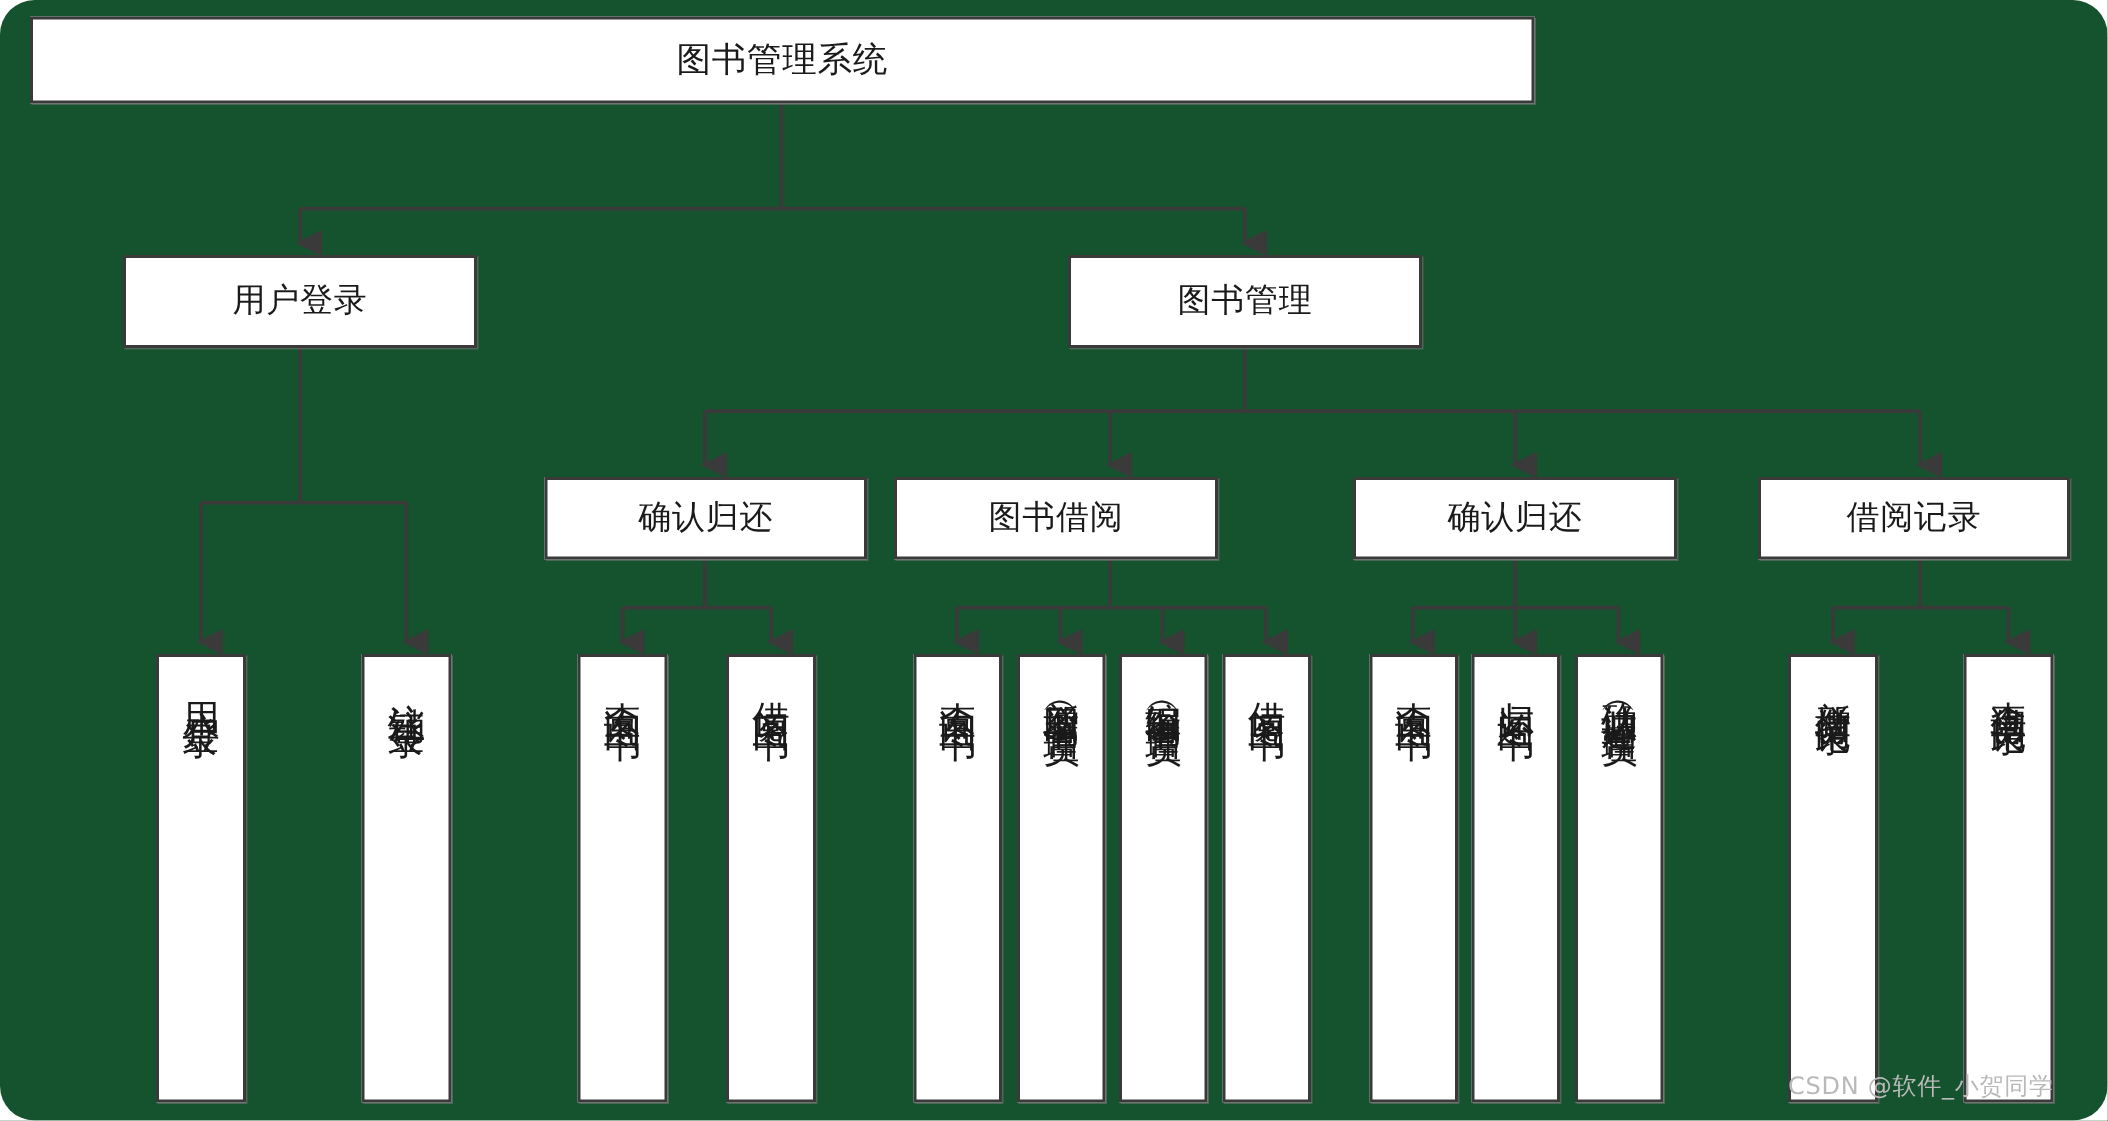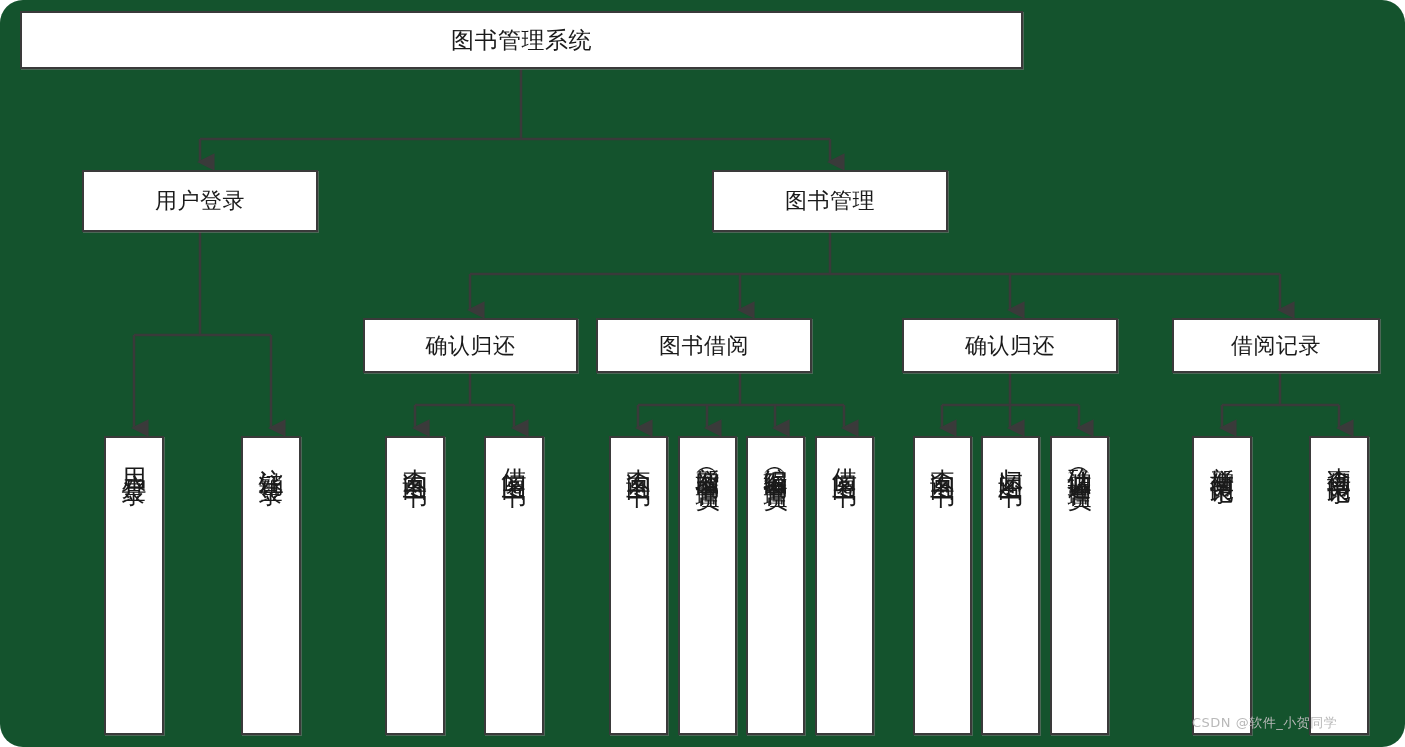--- a/index.html
+++ b/index.html
@@ -65,21 +65,21 @@
     white-space: nowrap;
   }
   .node.v.tall .label {
     font-size: 24px;
     letter-spacing: 3px;
   }
   #watermark {
     position: absolute;
     left: 1192px;
     top: 714px;
-    font-size: 13px;
+    font-size: 16px;
     color: #b9b9b9;
     white-space: nowrap;
     letter-spacing: 0.5px;
     font-family: "DejaVu Sans", "Liberation Sans", sans-serif;
   }
 </style>
 </head>
 <body>
 
 <div id="canvas">

